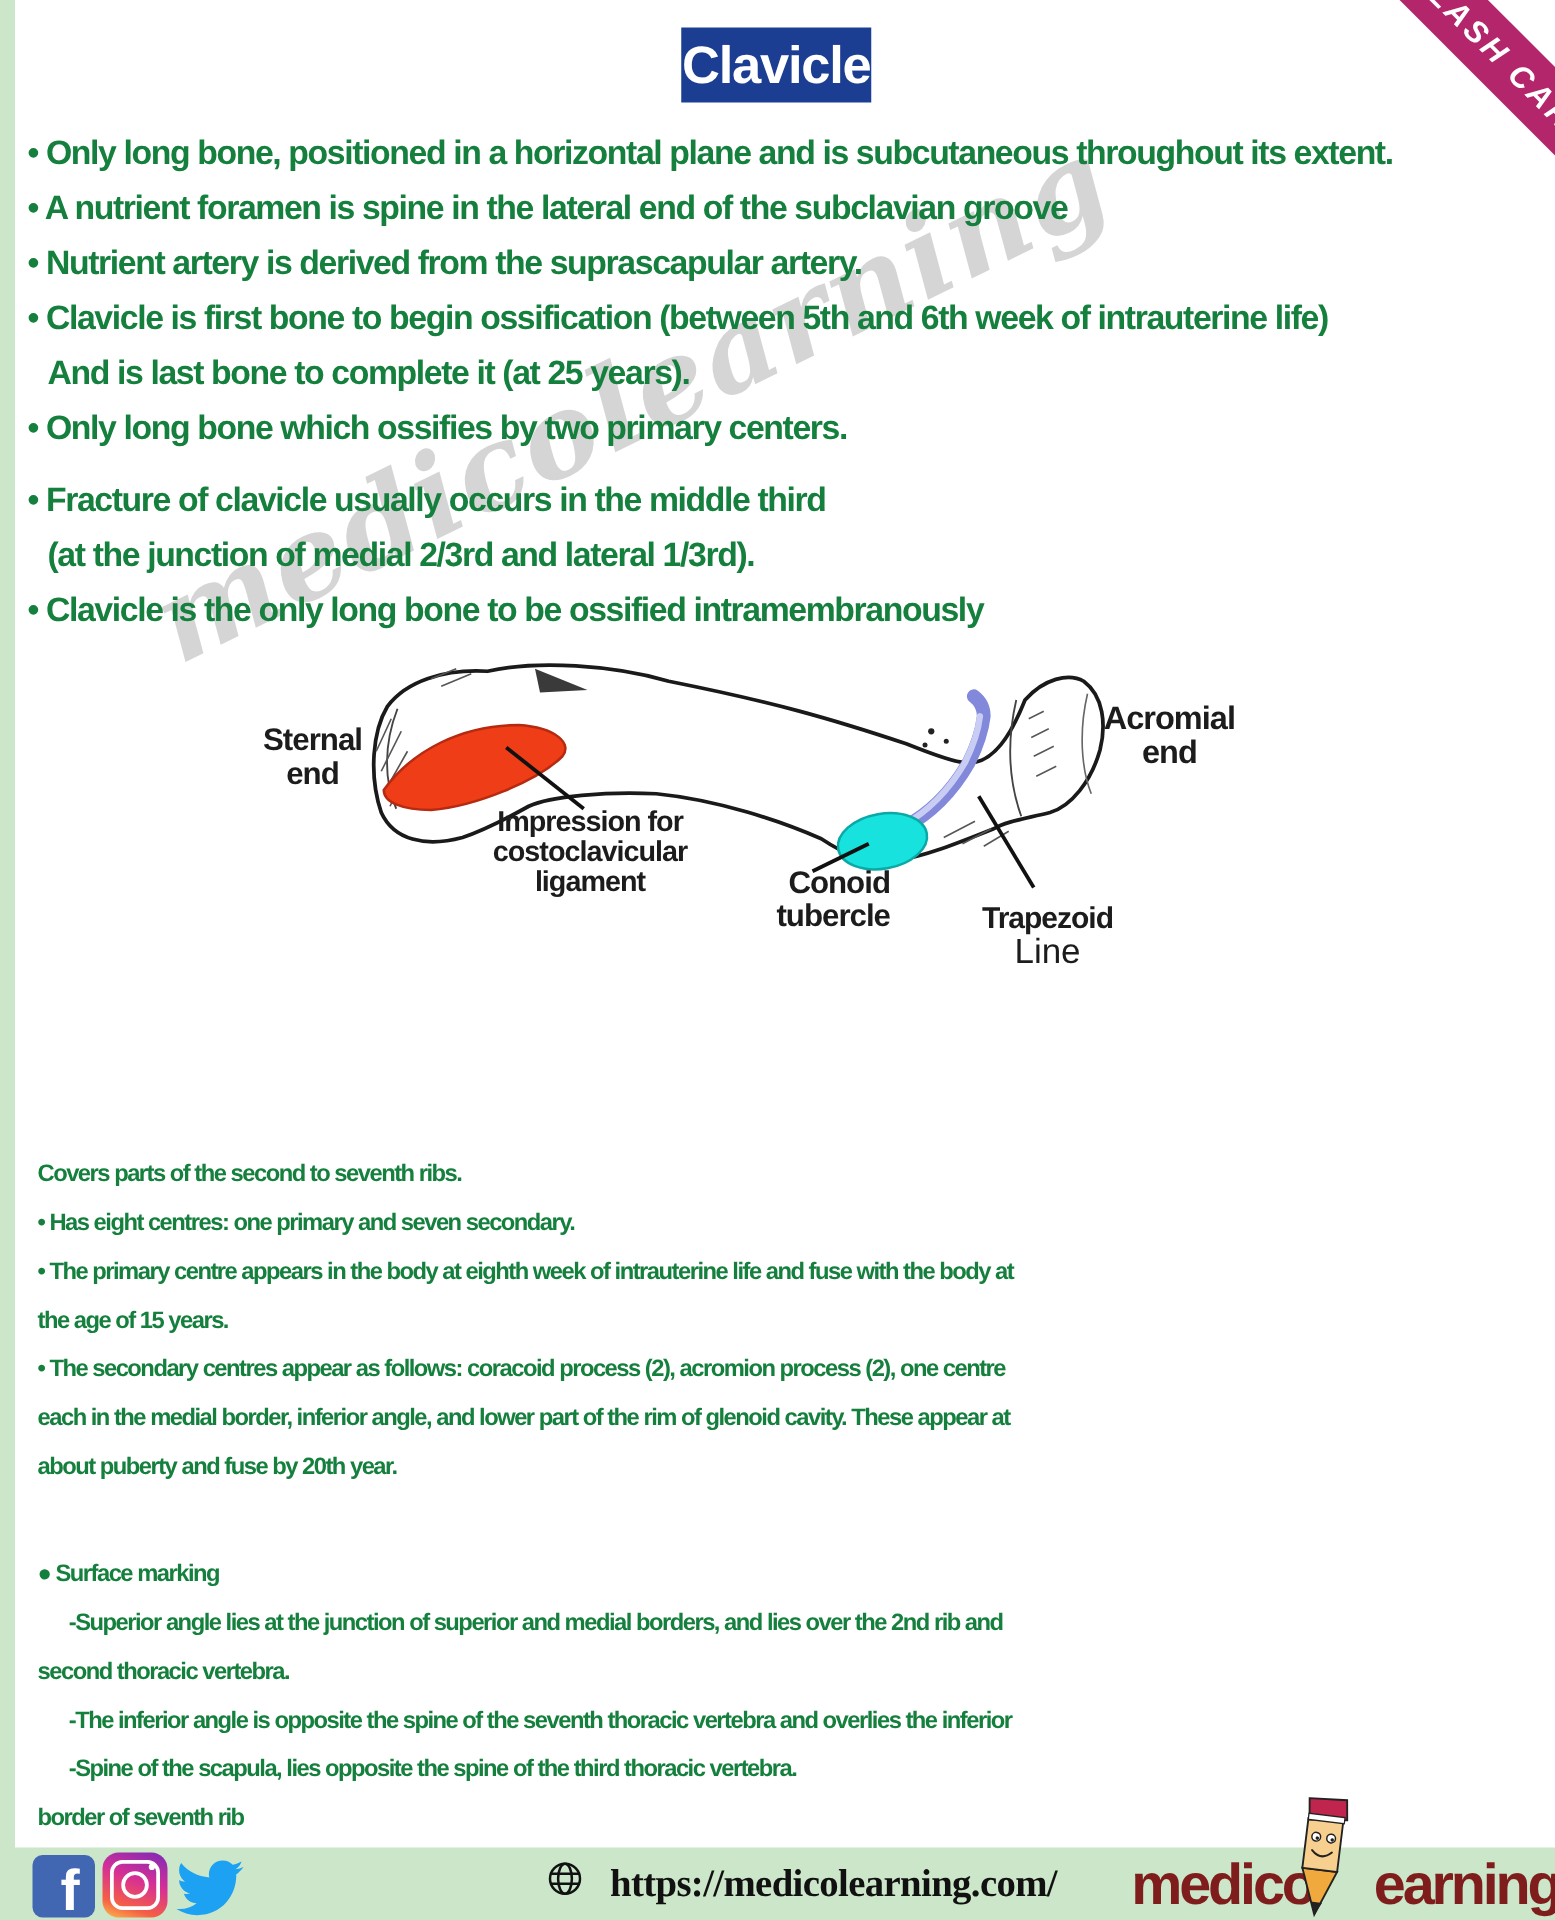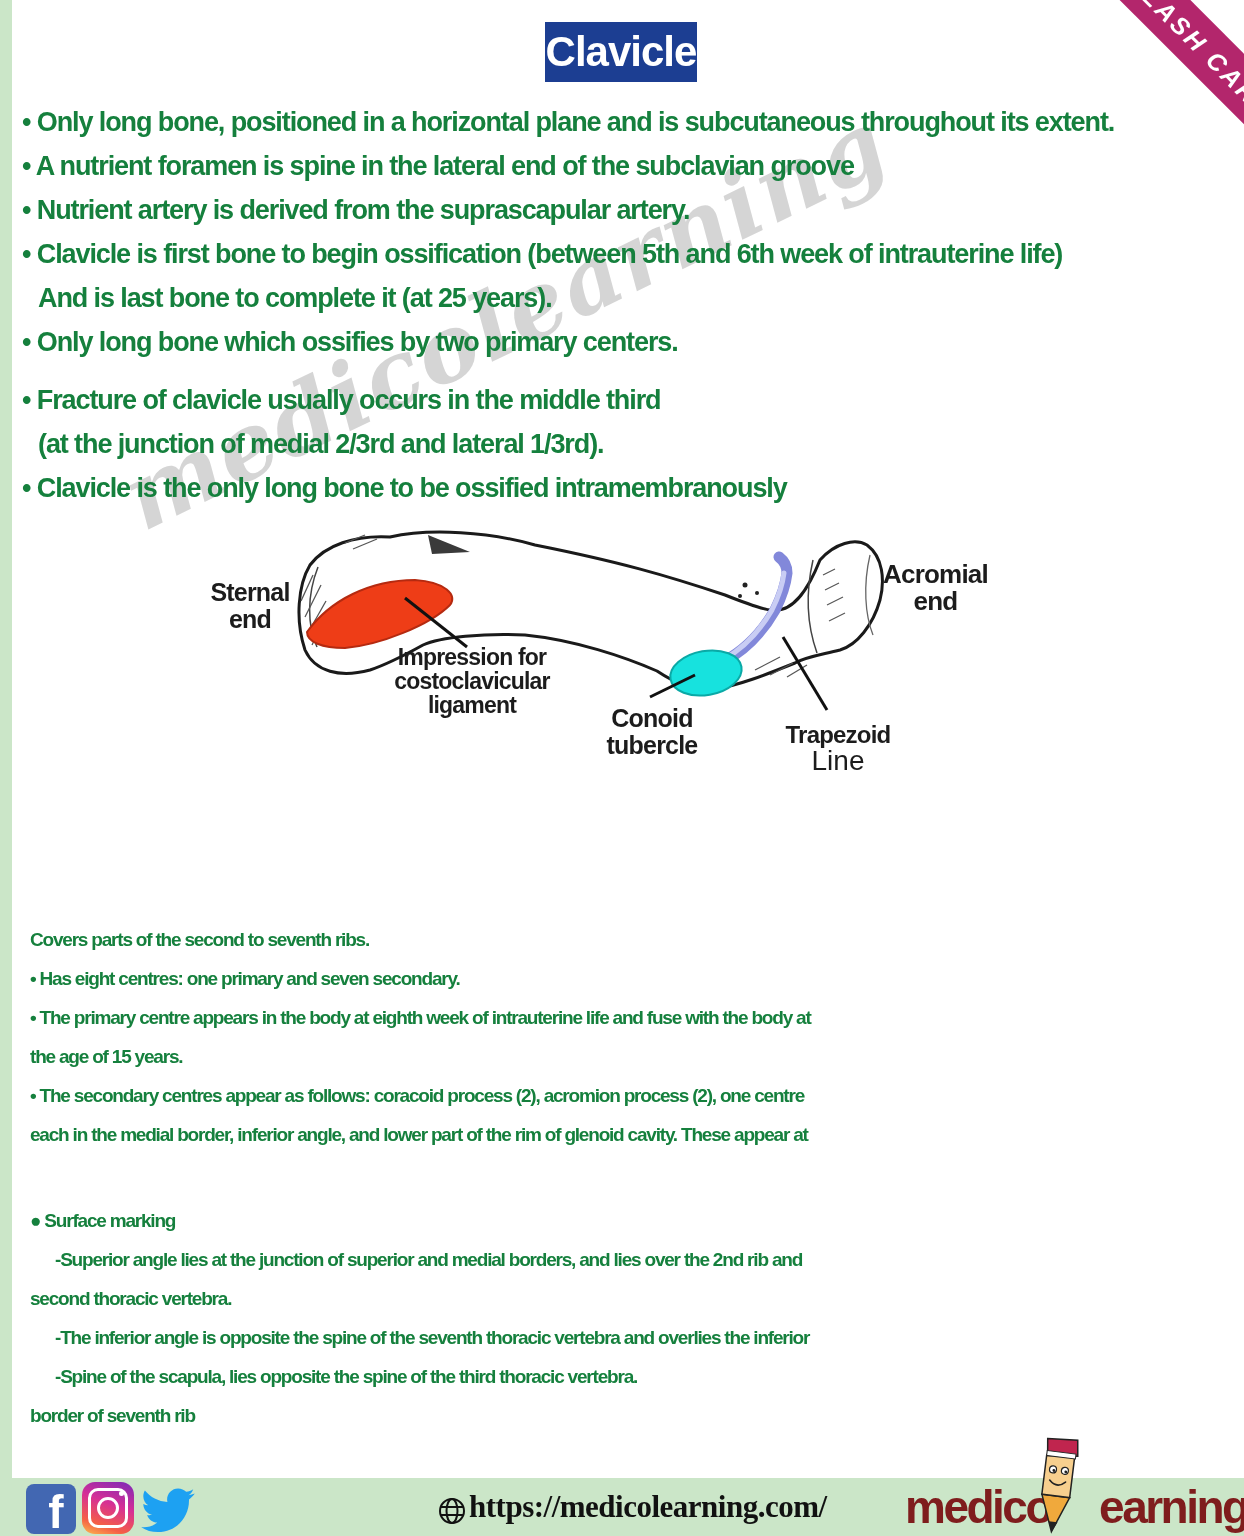--- a/index.html
+++ b/index.html
@@ -29,37 +29,37 @@
   .watermark{position:absolute;left:505px;top:320px;transform:translate(-50%,-50%) rotate(-26deg);
              font-family:"DejaVu Serif","Liberation Serif",serif;font-style:italic;font-weight:bold;
              font-size:92px;letter-spacing:2px;color:rgba(125,125,125,0.32);white-space:nowrap;z-index:0;}
   
   .diagram{position:absolute;left:195px;top:505px;width:800px;height:295px;z-index:2;}
   .diagram svg{position:absolute;left:0;top:0;}
   .dlabel{position:absolute;text-align:center;font-weight:bold;color:#1c1c1c;font-size:25px;
           line-height:27px;letter-spacing:-0.8px;}
   #lbl-sternal{left:5px;top:74px;width:100px;}
   #lbl-impression{left:182px;top:140px;width:190px;font-size:23px;line-height:24px;}
-  #lbl-conoid{left:397px;top:200px;width:120px;}
+  #lbl-conoid{left:397px;top:188px;width:120px;text-align:right;}
   #lbl-trapezoid{left:578px;top:217px;width:130px;font-size:24px;line-height:26px;text-align:center;}
   #lbl-trapezoid .l2{font-weight:400;font-size:28px;letter-spacing:0;}
   #lbl-acromial{left:683px;top:56px;width:115px;font-size:26px;}
   
   .footer-band{position:absolute;left:0;top:1478px;width:1244px;height:58px;background:var(--footer_bg,#cbe6c8);z-index:2;}
   .social{position:absolute;z-index:4;}
   #fb-icon{left:26px;top:1484px;width:50px;height:50px;background:var(--facebook,#4267b2);border-radius:8px;
            overflow:hidden;color:#fff;font-weight:bold;font-size:46px;text-align:center;line-height:56px;
            text-indent:10px;}
   #ig-icon{left:82px;top:1482px;width:52px;height:52px;border-radius:13px;
            background:linear-gradient(200deg,#7b2ab8 0%,#d62f96 42%,#f55f45 78%,#fbbc4e 100%);}
   #ig-icon .frame{position:absolute;left:6px;top:6px;width:34px;height:34px;border:3px solid #fff;border-radius:10px;}
   #ig-icon .lens{position:absolute;left:15px;top:15px;width:16px;height:16px;border:3px solid #fff;border-radius:50%;}
   #ig-icon .dot{position:absolute;right:10px;top:9px;width:5px;height:5px;background:#fff;border-radius:50%;}
   #tw-icon{left:140px;top:1487px;width:58px;height:46px;}
-  .url-group{position:absolute;left:438px;top:1489px;display:flex;align-items:flex-end;gap:3px;z-index:4;}
+  .url-group{position:absolute;left:438px;top:1489px;display:flex;align-items:flex-start;gap:22px;z-index:4;}
   .url-group .url{font-family:"Liberation Serif","DejaVu Serif",serif;font-weight:bold;font-size:31px;
                   color:#111;letter-spacing:-0.5px;text-decoration:none;}
   .logo{position:absolute;left:905px;top:1478px;height:58px;display:flex;align-items:center;z-index:4;}
   .logo .word{font-size:46px;font-weight:bold;color:#7f1d1d;letter-spacing:-2.5px;}
   .logo .pencil-slot{display:inline-block;width:48px;height:1px;}
   .logo svg{position:absolute;left:128px;top:-42px;}
 </style>
 </head>
 <body>
 
@@ -170,20 +170,21 @@
   </div>
 
 
   <div class="textblock" id="scapula-text">
     <div class="ln">Covers parts of the second to seventh ribs.</div>
     <div class="ln">• Has eight centres: one primary and seven secondary.</div>
     <div class="ln">• The primary centre appears in the body at eighth week of intrauterine life and fuse with the body at</div>
     <div class="ln">the age of 15 years.</div>
     <div class="ln">• The secondary centres appear as follows: coracoid process (2), acromion process (2), one centre</div>
     <div class="ln">each in the medial border, inferior angle, and lower part of the rim of glenoid cavity. These appear at</div>
+    <div class="ln">about puberty and fuse by 20th year.</div>
     <div class="gap"></div>
     <div class="ln">● Surface marking</div>
     <div class="ln dash">-Superior angle lies at the junction of superior and medial borders, and lies over the 2nd rib and</div>
     <div class="ln">second thoracic vertebra.</div>
     <div class="ln dash">-The inferior angle is opposite the spine of the seventh thoracic vertebra and overlies the inferior</div>
     <div class="ln dash">-Spine of the scapula, lies opposite the spine of the third thoracic vertebra.</div>
     <div class="ln">border of seventh rib</div>
   </div>
 
   <div class="footer-band"></div>

